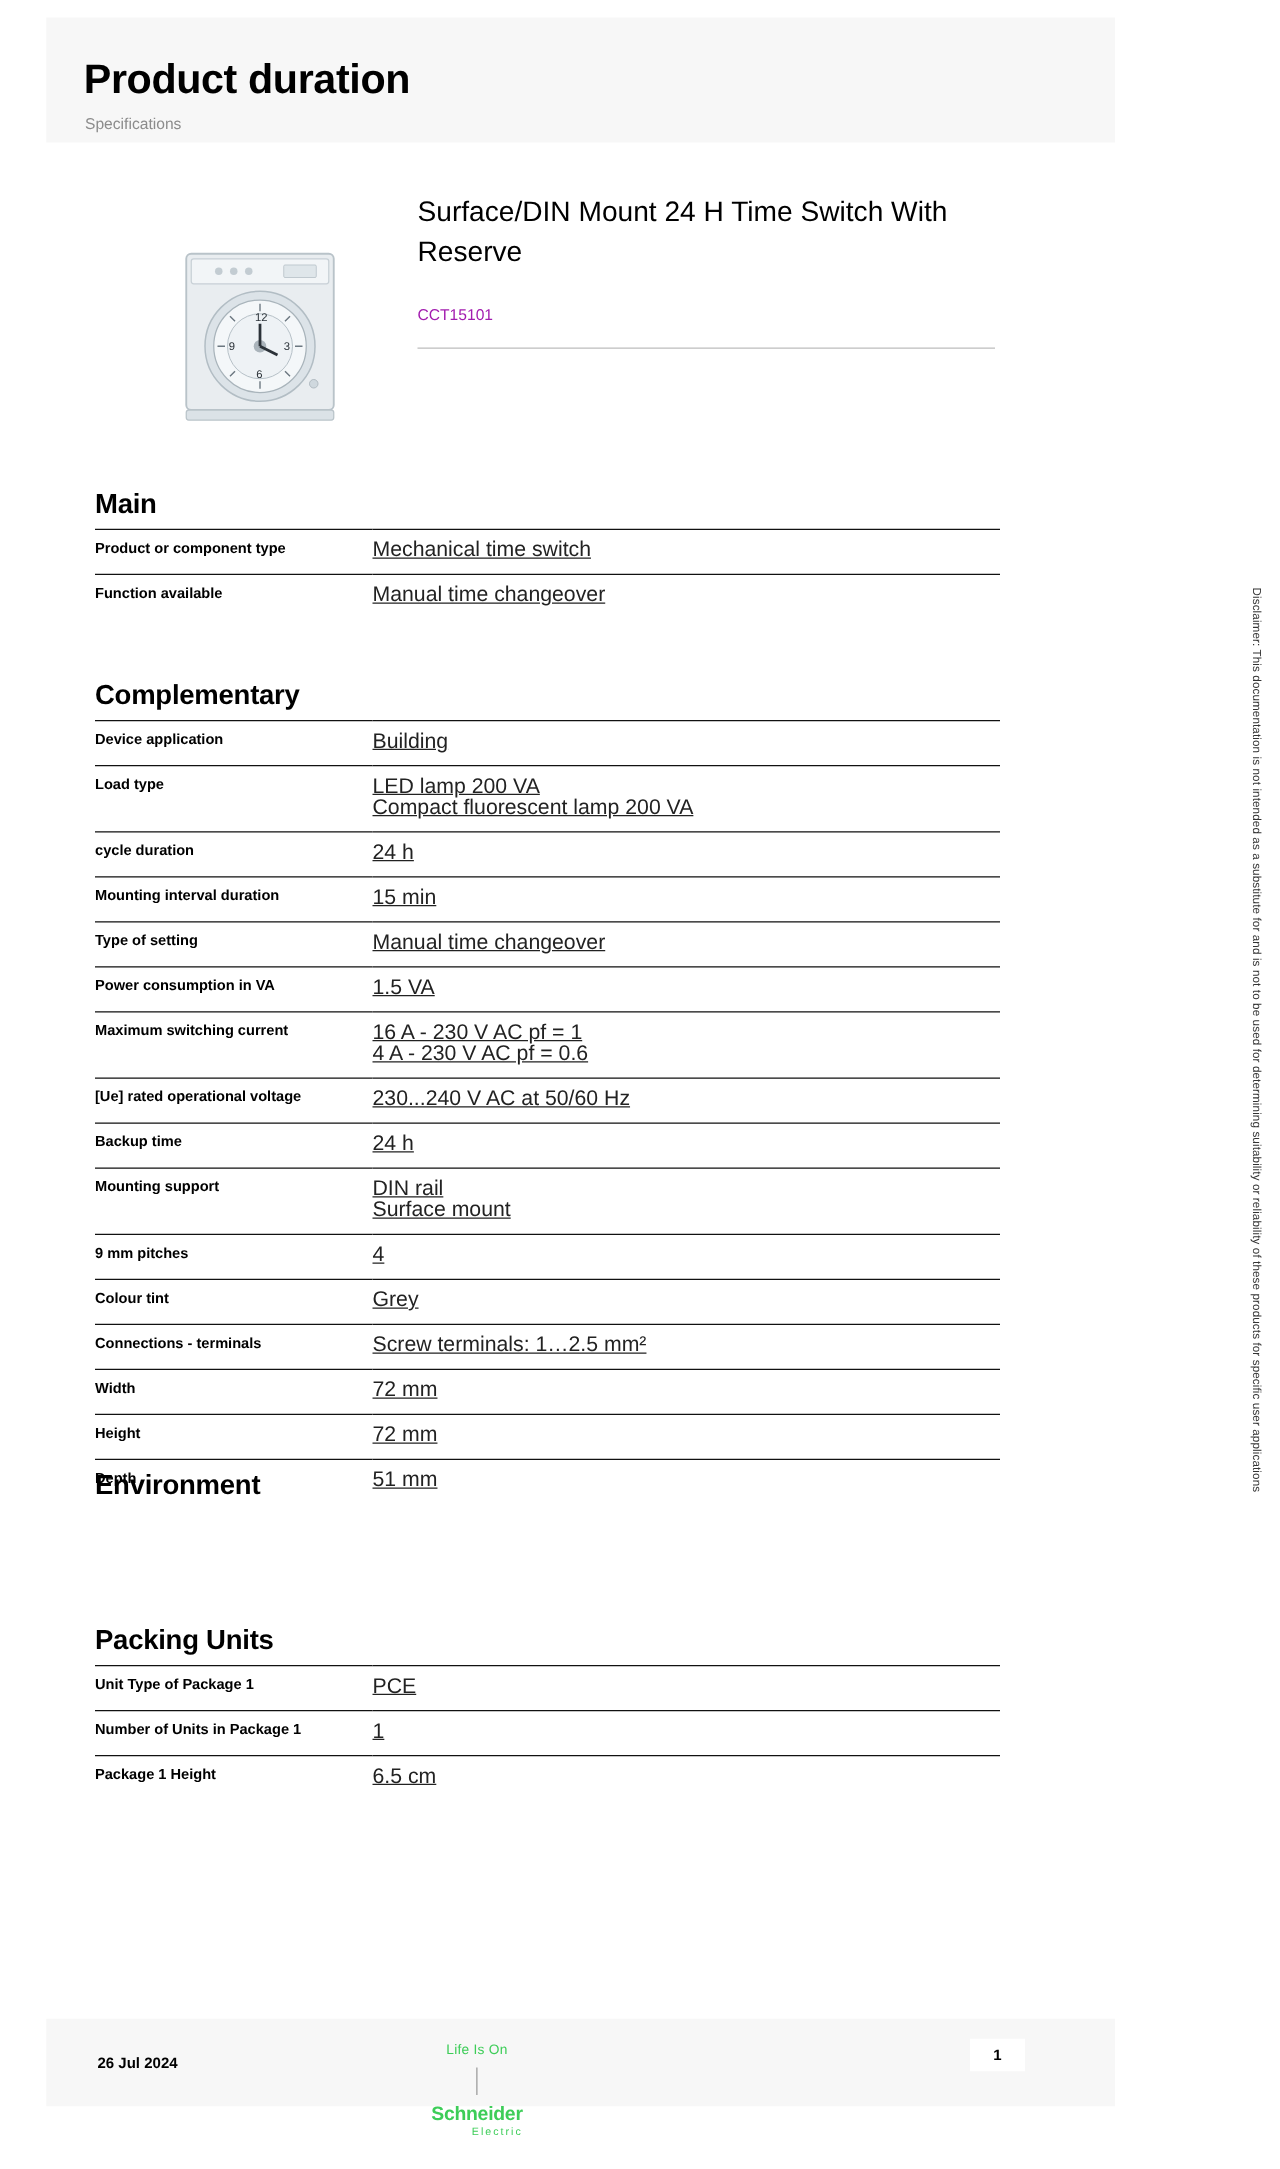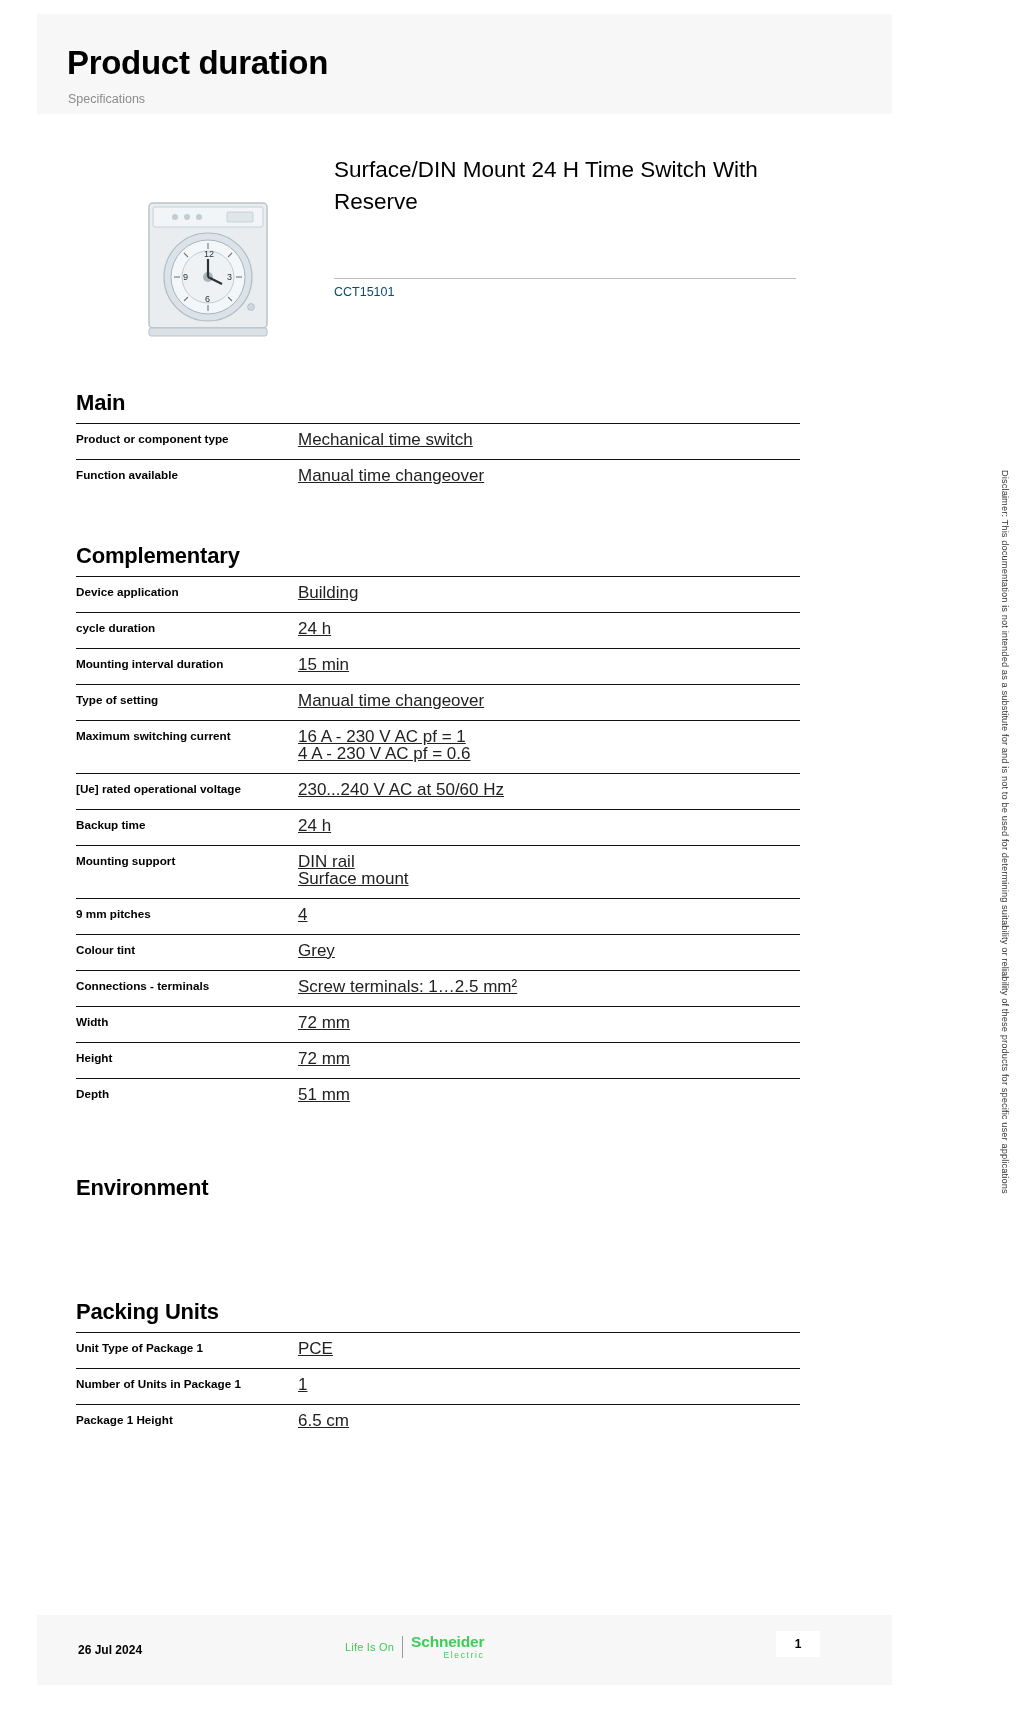--- a/index.html
+++ b/index.html
@@ -64,22 +64,21 @@
     width: 470px;
     font-size: 22.5px;
     line-height: 32px;
     color: #000000;
   }
   .product-ref {
     position: absolute;
     left: 258px;
     top: 95px;
     font-size: 12.5px;
-    color: #0c4a6e;
-    margin-top: 40px;
+    color: #a21caf;
   }
   .hero-rule {
     position: absolute;
     left: 258px;
     top: 128px;
     width: 462px;
     height: 1px;
     background: #bdbdbd;
   }
 
@@ -150,20 +149,21 @@
     font-weight: bold;
     color: #000000;
   }
   .footer-logo {
     position: absolute;
     left: 345px;
     top: 1634px;
     display: flex;
     align-items: center;
     gap: 8px;
+    flex-direction: column;
   }
   .life-on {
     font-size: 11px;
     color: #3dcd58;
     letter-spacing: 0.2px;
   }
   .logo-divider {
     width: 1px;
     height: 22px;
     background: #9a9a9a;
@@ -267,35 +267,48 @@
         <div class="section-title">Complementary</div>
         <table class="spec">
           <tbody>
             <tr>
               <td class="k">Device application</td>
               <td class="v">
                 <div>Building</div>
               </td>
             </tr>
             <tr>
+              <td class="k">Load type</td>
+              <td class="v">
+                <div>LED lamp 200 VA
+Compact fluorescent lamp 200 VA</div>
+              </td>
+            </tr>
+            <tr>
               <td class="k">cycle duration</td>
               <td class="v">
                 <div>24 h</div>
               </td>
             </tr>
             <tr>
               <td class="k">Mounting interval duration</td>
               <td class="v">
                 <div>15 min</div>
               </td>
             </tr>
             <tr>
               <td class="k">Type of setting</td>
               <td class="v">
                 <div>Manual time changeover</div>
+              </td>
+            </tr>
+            <tr>
+              <td class="k">Power consumption in VA</td>
+              <td class="v">
+                <div>1.5 VA</div>
               </td>
             </tr>
             <tr>
               <td class="k">Maximum switching current</td>
               <td class="v">
                 <div>16 A - 230 V AC pf = 1
 4 A - 230 V AC pf = 0.6</div>
               </td>
             </tr>
             <tr>

